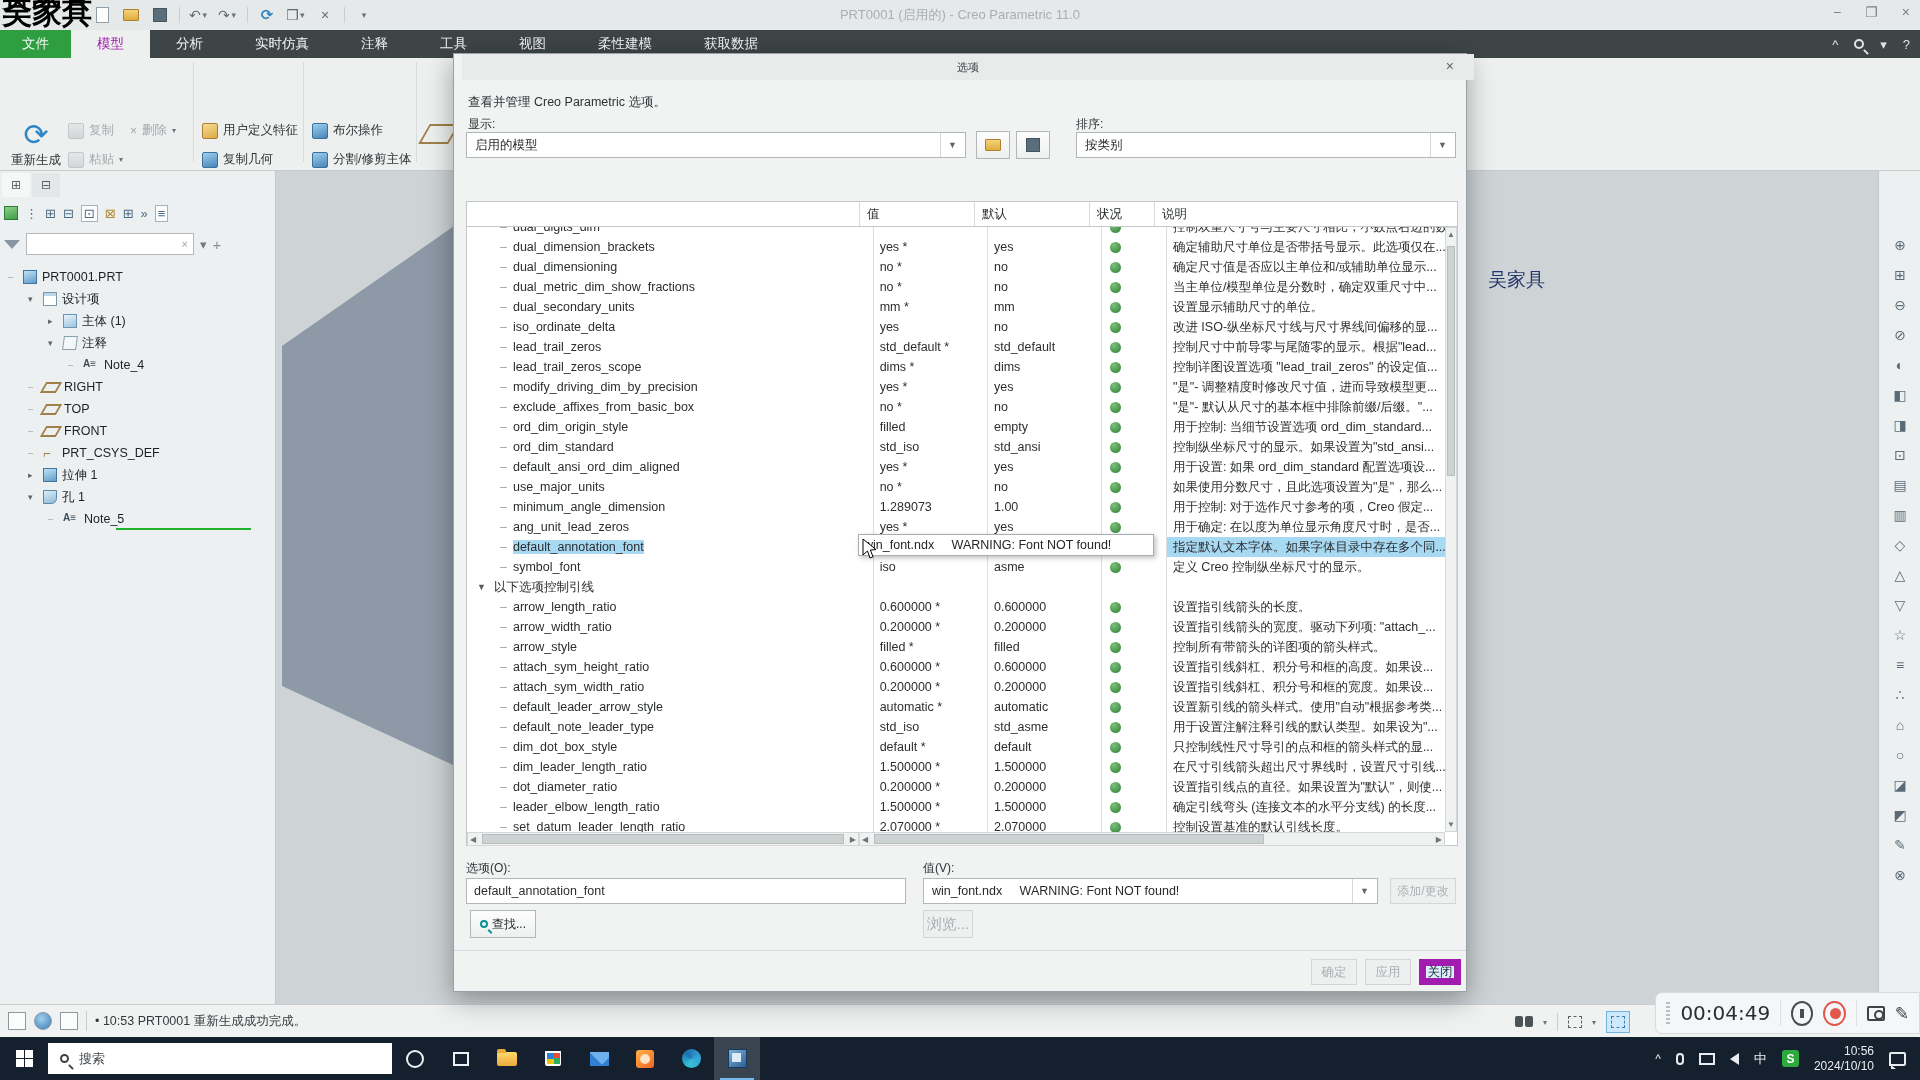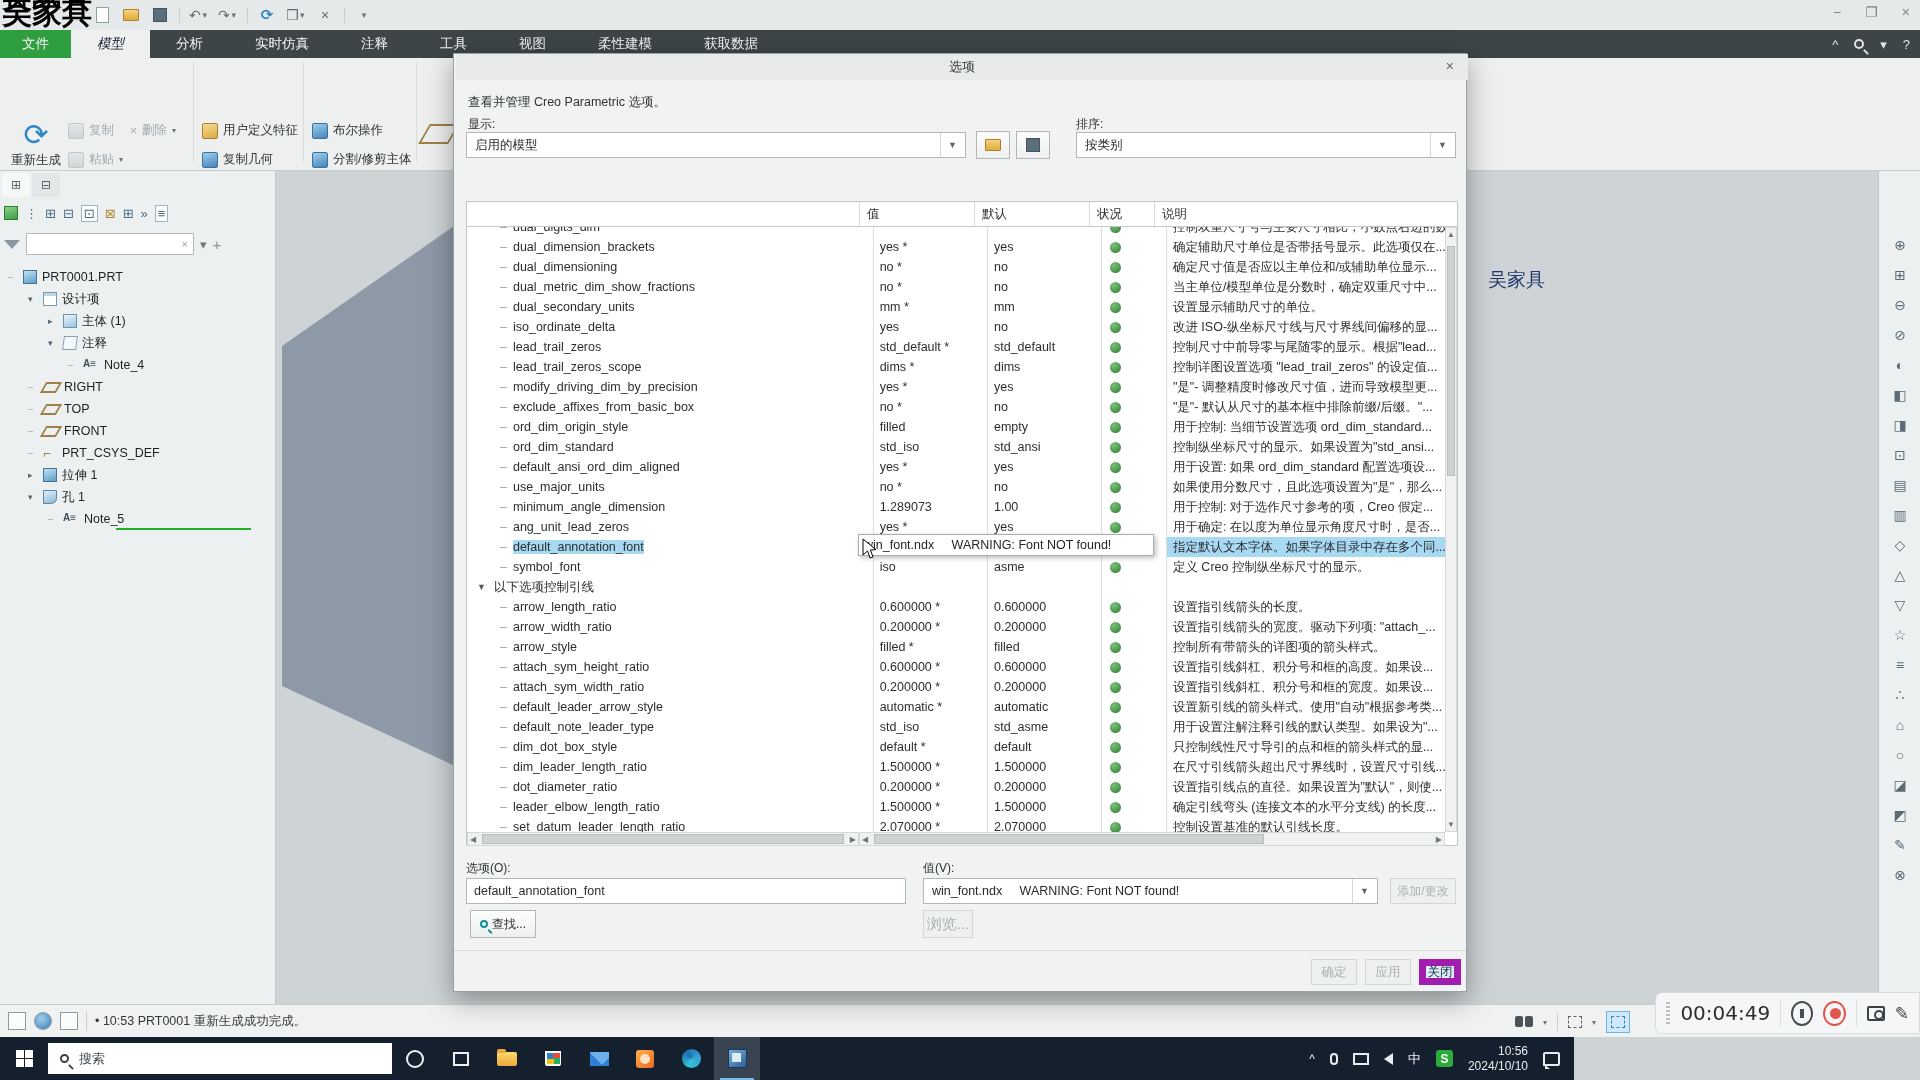--- a/index.html
+++ b/index.html
@@ -20,21 +20,21 @@
   .ic-regen{color:#2f86c4;font-weight:bold;font-size:15px;}
   #win-title{left:0;top:6px;width:1920px;text-align:center;font-size:13px;color:#a8afb1;}
   #win-controls{right:10px;top:4px;display:flex;gap:24px;font-size:14px;color:#7b8486;}
   #watermark-top{left:2px;top:-4px;font-size:30px;font-weight:bold;color:#000;line-height:1;z-index:60;}
   #watermark-top span{display:block;margin-top:-14px;}
 
   
   #tabband{left:0;top:30px;width:1920px;height:28px;background:#3d4547;display:flex;align-items:stretch;}
   .rtab{padding:0 26px;display:flex;align-items:center;font-size:13.5px;color:#f2f4f4;cursor:default;}
   .rtab.file{background:#2f9e41;padding:0 22px;}
-  .rtab.active{background:#eef0f0;color:#0f172a;font-style:italic;}
+  .rtab.active{background:#eef0f0;color:#a21caf;}
   #tab-right{right:10px;top:30px;height:28px;display:flex;gap:16px;align-items:center;color:#dfe5e6;font-size:13px;}
   .mag{width:10px;height:10px;border:2px solid #dfe5e6;border-radius:50%;position:relative;display:inline-block;}
   .mag::after{content:"";position:absolute;width:2px;height:6px;background:#dfe5e6;left:9px;top:8px;transform:rotate(-45deg);}
 
   
   #ribbon{left:0;top:58px;width:1920px;height:113px;background:#eef0f0;border-bottom:1px solid #c6cbcc;}
   .gsep{position:absolute;top:4px;width:1px;height:100px;background:#d8dcdd;}
   .rbtn{position:absolute;display:flex;align-items:center;gap:5px;font-size:12.5px;color:#2c3235;white-space:nowrap;}
   .rbtn.dis{color:#a2abae;}
   .bic{width:16px;height:16px;border-radius:2px;}
@@ -82,21 +82,21 @@
   #watermark-canvas{left:1212px;top:96px;font-size:19px;color:#22386b;}
 
   
   #righttools{left:1878px;top:171px;width:42px;height:833px;background:#edf0f0;border-left:1px solid #c3c8ca;}
   .rticon{position:absolute;left:9px;width:24px;height:24px;display:flex;align-items:center;justify-content:center;
     font-size:14px;color:#5a6b77;}
 
   
   #dialog{left:453px;top:53px;width:1014px;height:939px;background:#f1f2f2;border:1px solid #98a2a8;
     box-shadow:0 8px 26px rgba(0,0,0,.35);z-index:20;}
-  #dlg-title{left:2px;top:0;width:100%;height:26px;background:#e9ebeb;text-align:center;font-size:13px;color:#34393c;line-height:26px;}
+  #dlg-title{left:8px;top:0;width:100%;height:26px;background:#e9ebeb;text-align:center;font-size:11px;color:#34393c;line-height:26px;}
   #dlg-close{right:12px;top:4px;font-size:14px;color:#5c6467;}
   #dlg-sub{left:14px;top:40px;font-size:12.5px;color:#2e3336;}
   .dlab{font-size:12px;color:#2e3336;}
   .combo{background:#fff;border:1px solid #b2b8ba;height:26px;display:flex;align-items:center;padding:0 8px;font-size:12.5px;color:#26292b;gap:20px;}
   .combo .arr{margin-left:auto;border-left:1px solid #d4d8d9;align-self:stretch;display:flex;align-items:center;padding-left:7px;color:#5e686c;font-size:9px;}
   .tinybtn{background:linear-gradient(#fdfdfd,#eef0f0);border:1px solid #b2b8ba;display:flex;align-items:center;justify-content:center;}
 
   
   #tbl{left:12px;top:147px;width:992px;height:645px;background:#fff;border:1px solid #c2c7c8;}
   #thead{left:0;top:0;width:990px;height:25px;border-bottom:1px solid #c4c8c9;display:flex;font-size:12.5px;color:#2a2e30;}
@@ -166,21 +166,21 @@
   .rec-sep{width:1px;height:26px;background:#dcdfe0;}
   .reccirc{width:25px;height:25px;border-radius:50%;border:2px solid #474d50;position:relative;}
   .reccirc .bars{position:absolute;left:7px;top:6px;width:3px;height:9px;border-left:2px solid #474d50;border-right:2px solid #474d50;}
   #rec-stop{border-color:#e2574d;}
   #rec-stop::after{content:"";position:absolute;left:5px;top:5px;width:11px;height:11px;border-radius:50%;background:#e2574d;}
   .cam{width:20px;height:15px;border:2px solid #3c4246;border-radius:2px;position:relative;}
   .cam::after{content:"";position:absolute;left:5px;top:2.5px;width:6px;height:6px;border:2px solid #3c4246;border-radius:50%;}
   .pencil{font-size:17px;color:#3c4246;}
 
   
-  #taskbar{left:0;top:1037px;width:1574px;height:43px;background:#15202f;display:flex;align-items:center;}
+  #taskbar{left:0;top:1037px;width:1920px;height:43px;background:#15202f;display:flex;align-items:center;}
   #start{width:48px;height:43px;display:flex;align-items:center;justify-content:center;}
   .winlogo{display:grid;grid-template-columns:8px 8px;grid-template-rows:8px 8px;gap:1px;}
   .winlogo i{background:#fff;}
   #tb-search{width:344px;height:31px;background:#fff;display:flex;align-items:center;gap:10px;padding:0 12px;font-size:13px;color:#41474b;}
   .mag3{width:9px;height:9px;border:2px solid #3c4246;border-radius:50%;position:relative;}
   .mag3::after{content:"";position:absolute;width:2px;height:6px;background:#3c4246;left:8px;top:8px;transform:rotate(-45deg);}
   .tbico{width:46px;height:43px;display:flex;align-items:center;justify-content:center;position:relative;}
   .tbico.active{background:rgba(255,255,255,.16);}
   .tbico.active::after{content:"";position:absolute;left:6px;bottom:0;right:6px;height:2px;background:#76b9ed;}
   .i-cortana{width:18px;height:18px;border:2px solid #eef2f4;border-radius:50%;}
@@ -231,20 +231,21 @@
         <span class="qicon">
           <span class="ic-regen">⟳</span>
         </span>
         <span class="qicon">❒<span class="qicon sm">▾</span></span>
         <span class="qicon">×</span>
         <span class="qsep"></span>
         <span class="qicon">
           <span class="qicon sm">▾</span>
         </span>
       </div>
+    <div id="win-title" class="abs">PRT0001 (启用的) - Creo Parametric 11.0</div>
     <div id="win-controls" class="abs">
       <span>−</span>
       <span>❐</span>
       <span>×</span>
     </div>
   </div>
   <div id="watermark-top" class="abs">
     <span>吴家具</span>
       <span>吴家具</span>
   </div>

